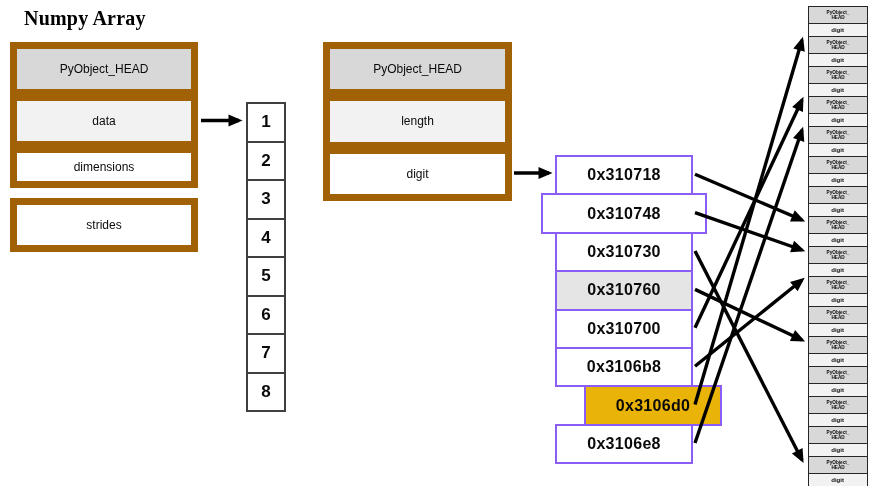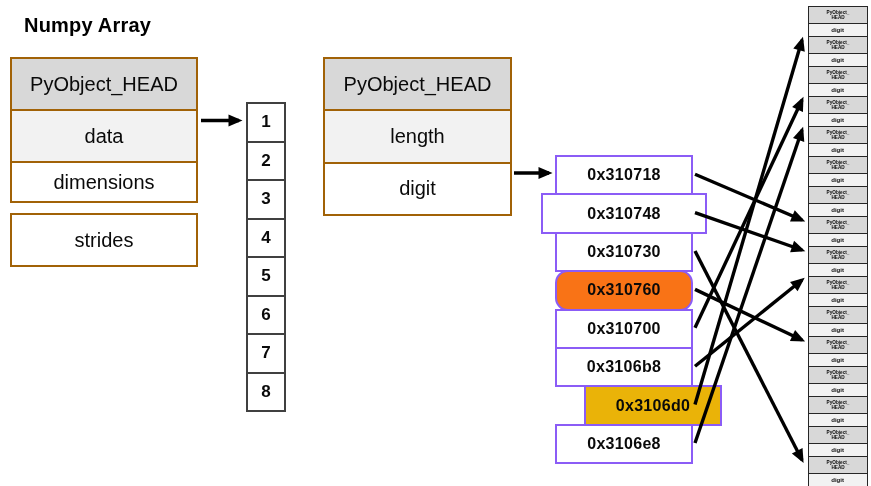--- a/index.html
+++ b/index.html
@@ -2,33 +2,33 @@
 <html><head>
 <meta charset="utf-8">
 <style>
   html,body{margin:0;padding:0;background:#ffffff;}
   body{width:871px;height:486px;overflow:hidden;
        font-family:"Liberation Sans","DejaVu Sans",sans-serif;}
   #stage{position:relative;width:871px;height:486px;background:#fff;}
   .title{position:absolute;font-size:20px;font-weight:700;color:#000;letter-spacing:.2px;white-space:nowrap;}
   .cell{position:absolute;box-sizing:border-box;display:flex;align-items:center;justify-content:center;
         color:#0a0a0a;text-align:center;}
-  .structrow{border:2px solid #a16207;font-size:20px;margin-top:15px;}
+  .structrow{border:7px solid #a16207;font-size:12px;}
   .valcell{border:2px solid #404040;font-size:17px;font-weight:600;}
   .addrcell{border:2px solid #8b5cf6;font-size:16px;font-weight:600;letter-spacing:.3px;background:#fff;}
   .heapcell{border:1.5px solid #262626;}
   .heaphead-inner{font-size:9px;line-height:1.0;font-weight:700;transform:scale(.52);transform-origin:50% 50%;white-space:nowrap;}
   .heapdigit-inner{font-size:11px;font-weight:700;transform:scale(.55);transform-origin:50% 50%;white-space:nowrap;}
   #arrows{position:absolute;left:0;top:0;width:871px;height:486px;pointer-events:none;}
 </style>
 </head>
 <body>
 
 <div id="stage">
-  <div class="title" id="numpy-title" style="left:24px;top:14px;">Numpy Array</div>
+  <div class="title" id="numpy-title" style="left:24px;top:7px;font-family:Liberation Serif, serif;">Numpy Array</div>
 
   <div id="numpy-box">
       <div class="cell structrow" style="left: 10px; top: 42px; width: 188px; height: 54px; background: rgb(216, 216, 216);">PyObject_HEAD</div>
       <div class="cell structrow" style="left: 10px; top: 94px; width: 188px; height: 54px; background: rgb(242, 242, 242);">data</div>
       <div class="cell structrow" style="left: 10px; top: 146px; width: 188px; height: 42px; background: rgb(255, 255, 255);">dimensions</div>
       <div class="cell structrow" style="left: 10px; top: 198px; width: 188px; height: 54px; background: rgb(255, 255, 255);">strides</div>
     </div>
   <div id="value-cells">
       <div class="cell valcell" style="left: 246px; top: 102px; width: 40px; height: 40.5px; background: rgb(255, 255, 255);">1</div>
       <div class="cell valcell" style="left: 246px; top: 140.5px; width: 40px; height: 40.5px; background: rgb(255, 255, 255);">2</div>
@@ -41,21 +41,21 @@
     </div>
   <div id="python-box">
       <div class="cell structrow" style="left: 323px; top: 42px; width: 189px; height: 54.3px; background: rgb(216, 216, 216);">PyObject_HEAD</div>
       <div class="cell structrow" style="left: 323px; top: 94.3px; width: 189px; height: 54.3px; background: rgb(242, 242, 242);">length</div>
       <div class="cell structrow" style="left: 323px; top: 146.6px; width: 189px; height: 54.3px; background: rgb(255, 255, 255);">digit</div>
     </div>
   <div id="address-list">
       <div class="cell addrcell" style="left: 555px; top: 155px; width: 138px; height: 40.4px; background: rgb(255, 255, 255);">0x310718</div>
       <div class="cell addrcell" style="left: 541px; top: 193.4px; width: 166px; height: 40.4px; background: rgb(255, 255, 255);">0x310748</div>
       <div class="cell addrcell" style="left: 555px; top: 231.8px; width: 138px; height: 40.4px; background: rgb(255, 255, 255);">0x310730</div>
-      <div class="cell addrcell" style="left: 555px; top: 270.2px; width: 138px; height: 40.4px; background: #f97316; border-radius: 13px;">0x310760</div>
+      <div class="cell addrcell" style="left: 555px; top: 270.2px; width: 138px; height: 40.4px; background: #e5e5e5;">0x310760</div>
       <div class="cell addrcell" style="left: 555px; top: 308.6px; width: 138px; height: 40.4px; background: rgb(255, 255, 255);">0x310700</div>
       <div class="cell addrcell" style="left: 555px; top: 347px; width: 138px; height: 40.4px; background: rgb(255, 255, 255);">0x3106b8</div>
       <div class="cell addrcell" style="left: 584px; top: 385.4px; width: 138px; height: 40.4px; background: #eab308;">0x3106d0</div>
       <div class="cell addrcell" style="left: 555px; top: 423.8px; width: 138px; height: 40.4px; background: rgb(255, 255, 255);">0x3106e8</div>
     </div>
   <div id="heap-column">
       <div class="cell heapcell" style="left: 808px; top: 6px; width: 60px; height: 18px; background: rgb(216, 216, 216);">
         <div class="heaphead-inner">PyObject_<br>HEAD</div>
       </div>
       <div class="cell heapcell" style="left: 808px; top: 22.5px; width: 60px; height: 15px; background: rgb(242, 242, 242);">

